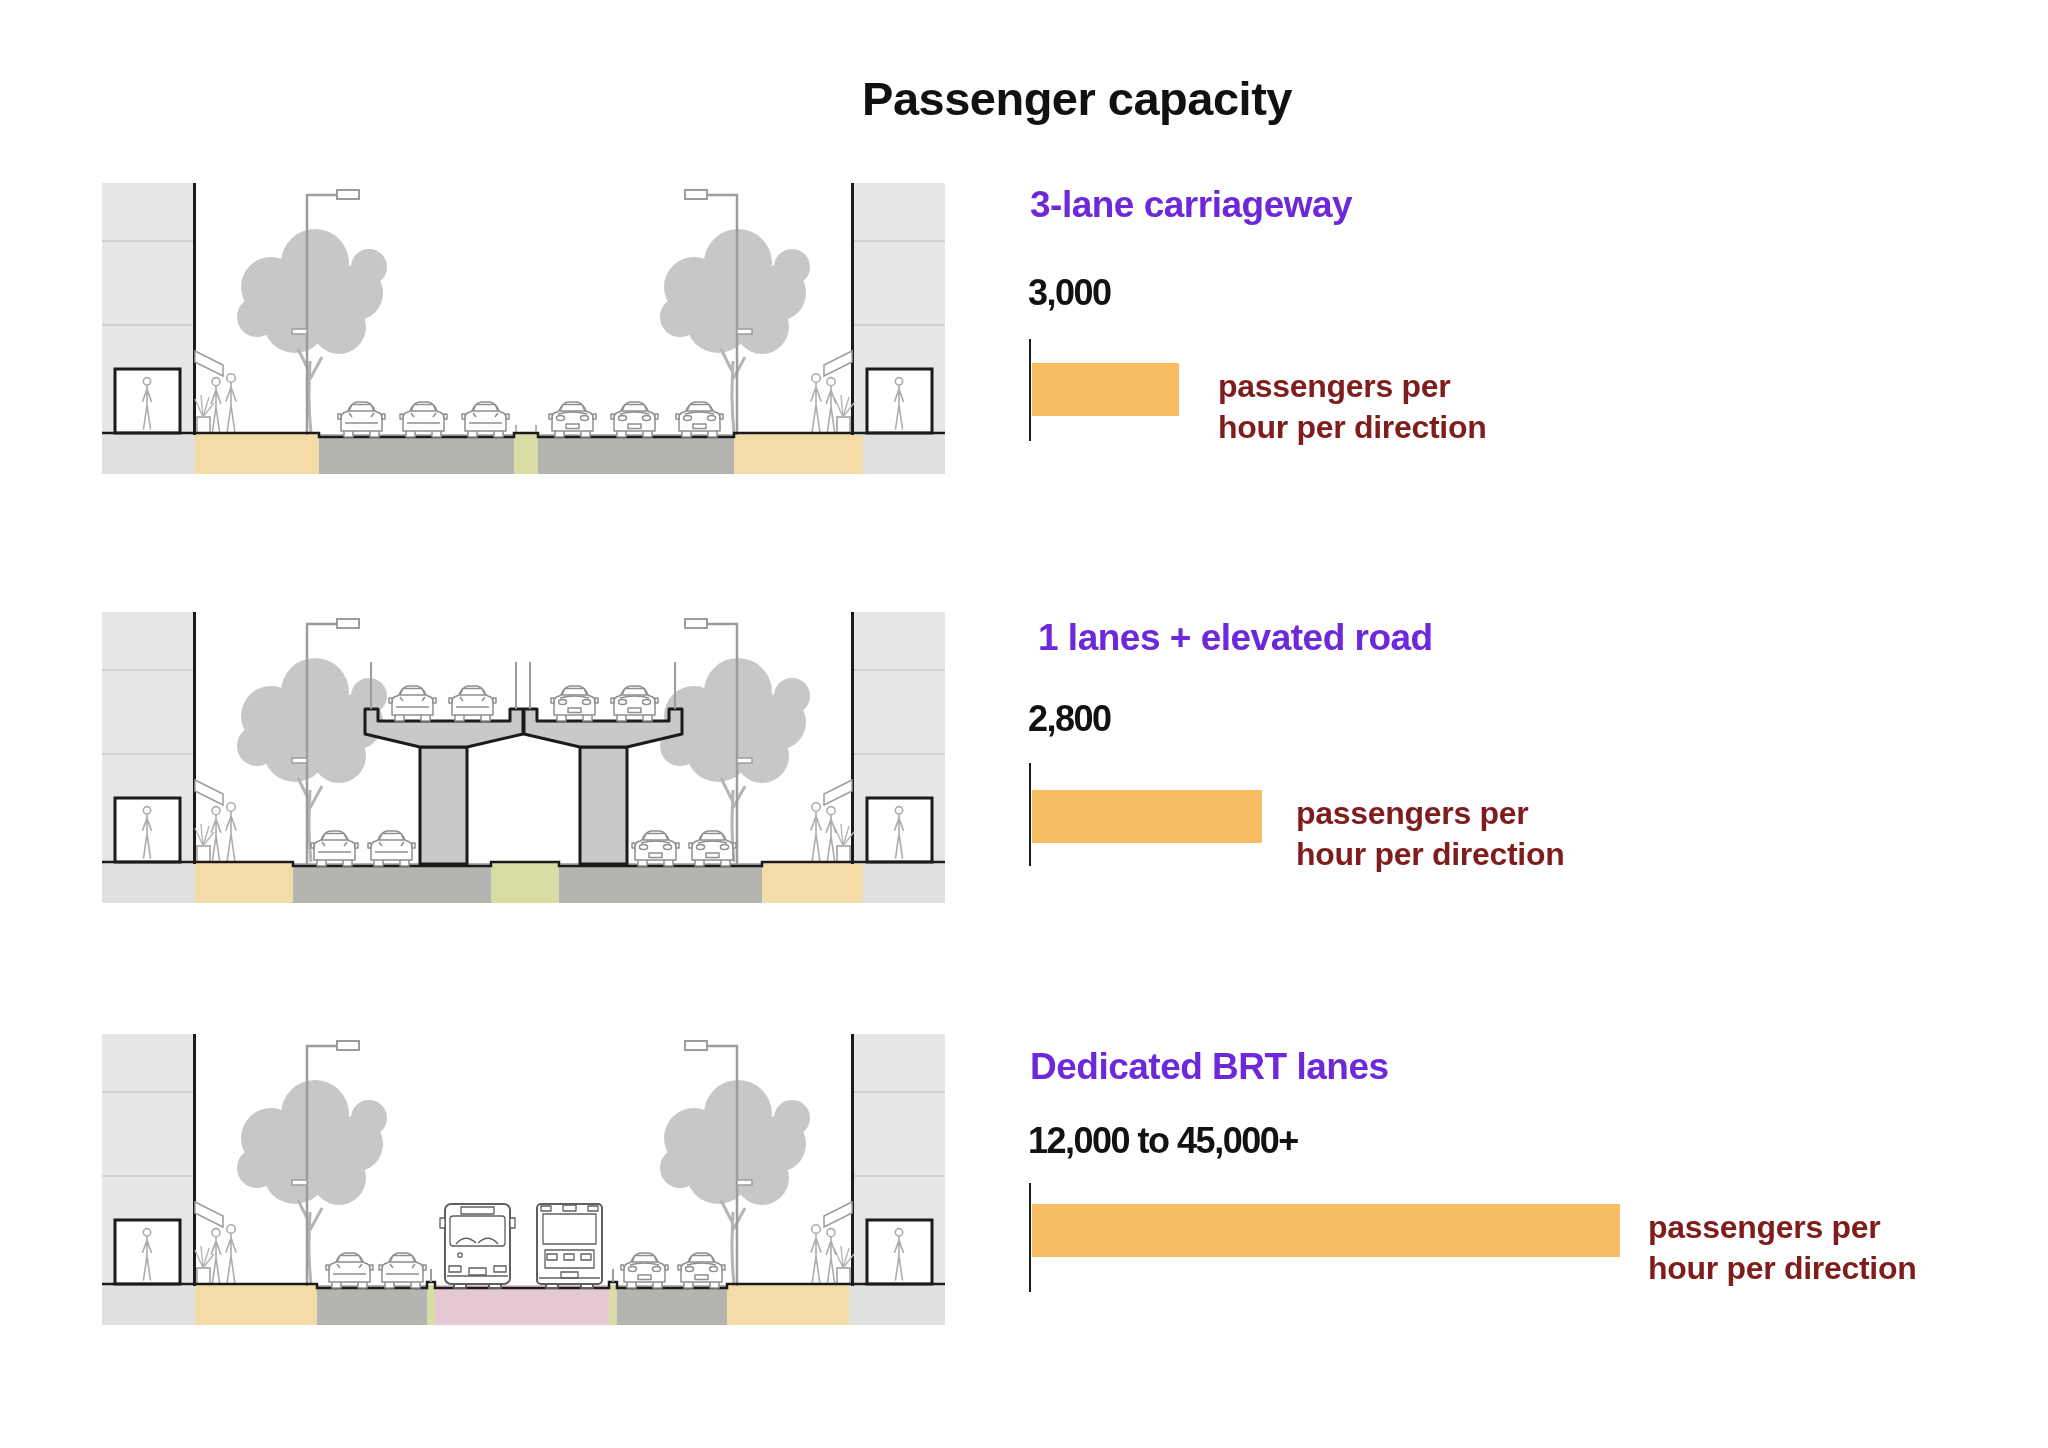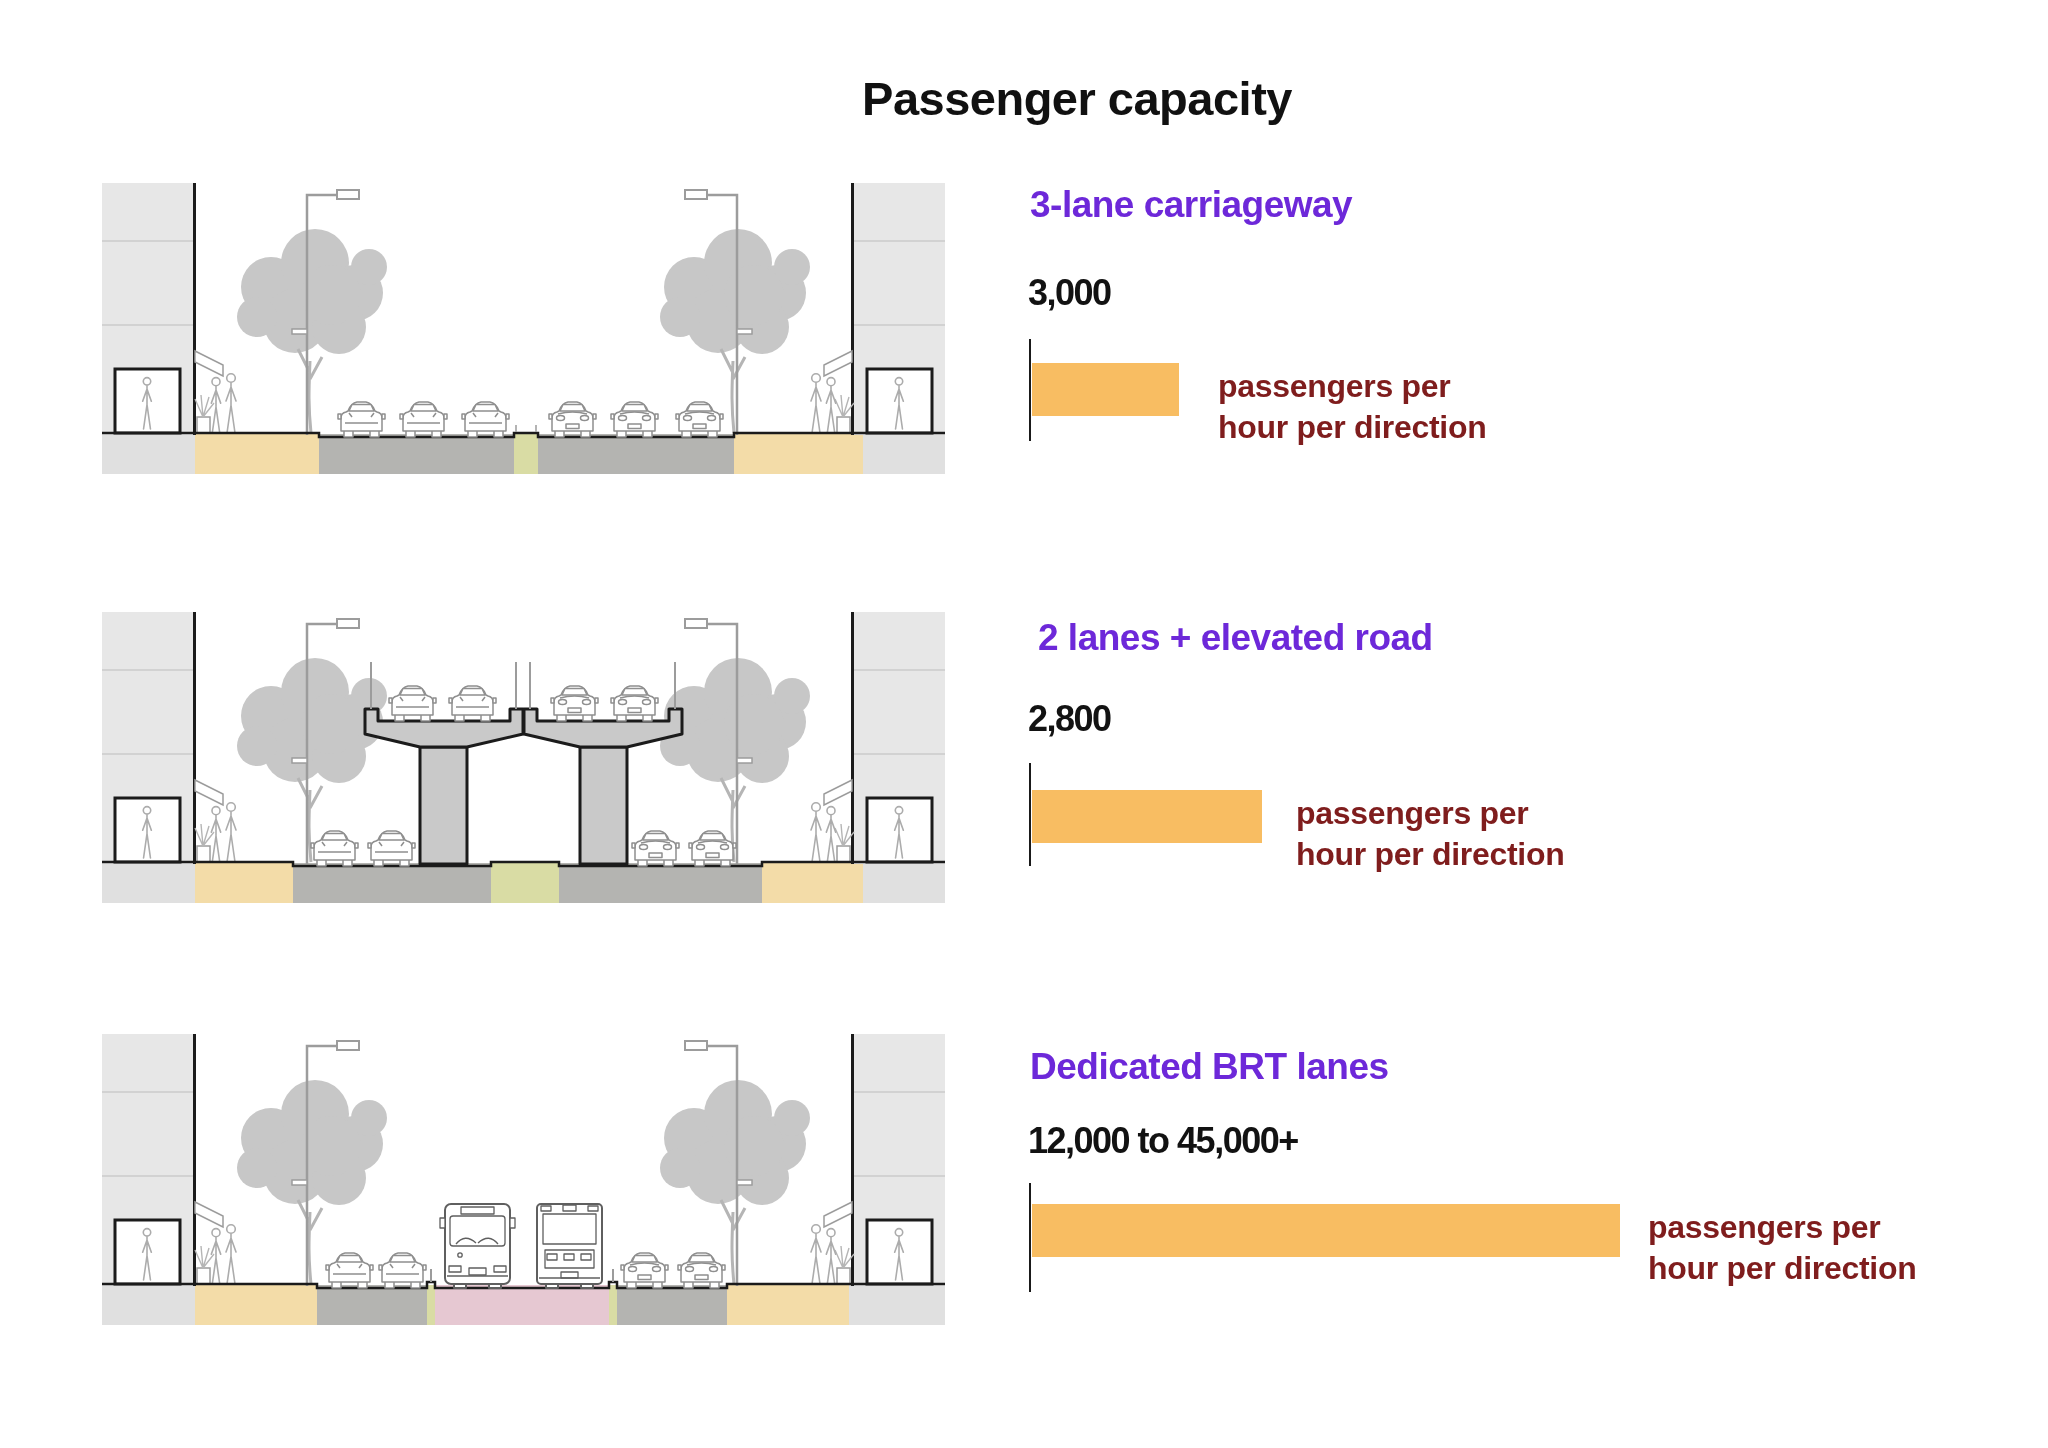--- a/index.html
+++ b/index.html
@@ -389,21 +389,21 @@
           <rect x="587" y="239" width="3" height="5"></rect>
           <rect x="631" y="239" width="3" height="5"></rect>
           <path d="M598,236 L601,229.5 H620 L623,236 Z"></path>
           <path d="M596,239 Q610.5,235 625,239" fill="none"></path>
           <ellipse cx="598.5" cy="243" rx="4" ry="2.5"></ellipse>
           <ellipse cx="622.5" cy="243" rx="4" ry="2.5"></ellipse>
           <rect x="604" y="249" width="13" height="4.5"></rect>
         </g>
       </svg>
     </figure>
-  <h2 class="row-heading" style="left:1038px;top:586px">2 lanes + elevated road</h2>
+  <h2 class="row-heading" style="left:1038px;top:586px">1 lanes + elevated road</h2>
   <div class="row-value" style="left:1028px;top:698px">2,800</div>
   <div class="axis-line" style="left:1029px;top:763px;height:103px"></div>
   <div class="cap-bar" id="bar1" style="left: 1032px; top: 790px; width: 230px; background: rgb(248, 189, 98);"></div>
   <div class="bar-label" style="left:1296px;top:793px"><span>passengers per</span><br><span>hour per direction</span></div>
 </section>
 
 <section>
   <figure class="scene" style="top:1010px">
       <svg id="scene2" viewBox="0 0 843 300" width="843" height="300">
         <rect x="0" y="259" width="93" height="40" fill="#E0E0E0"></rect>

